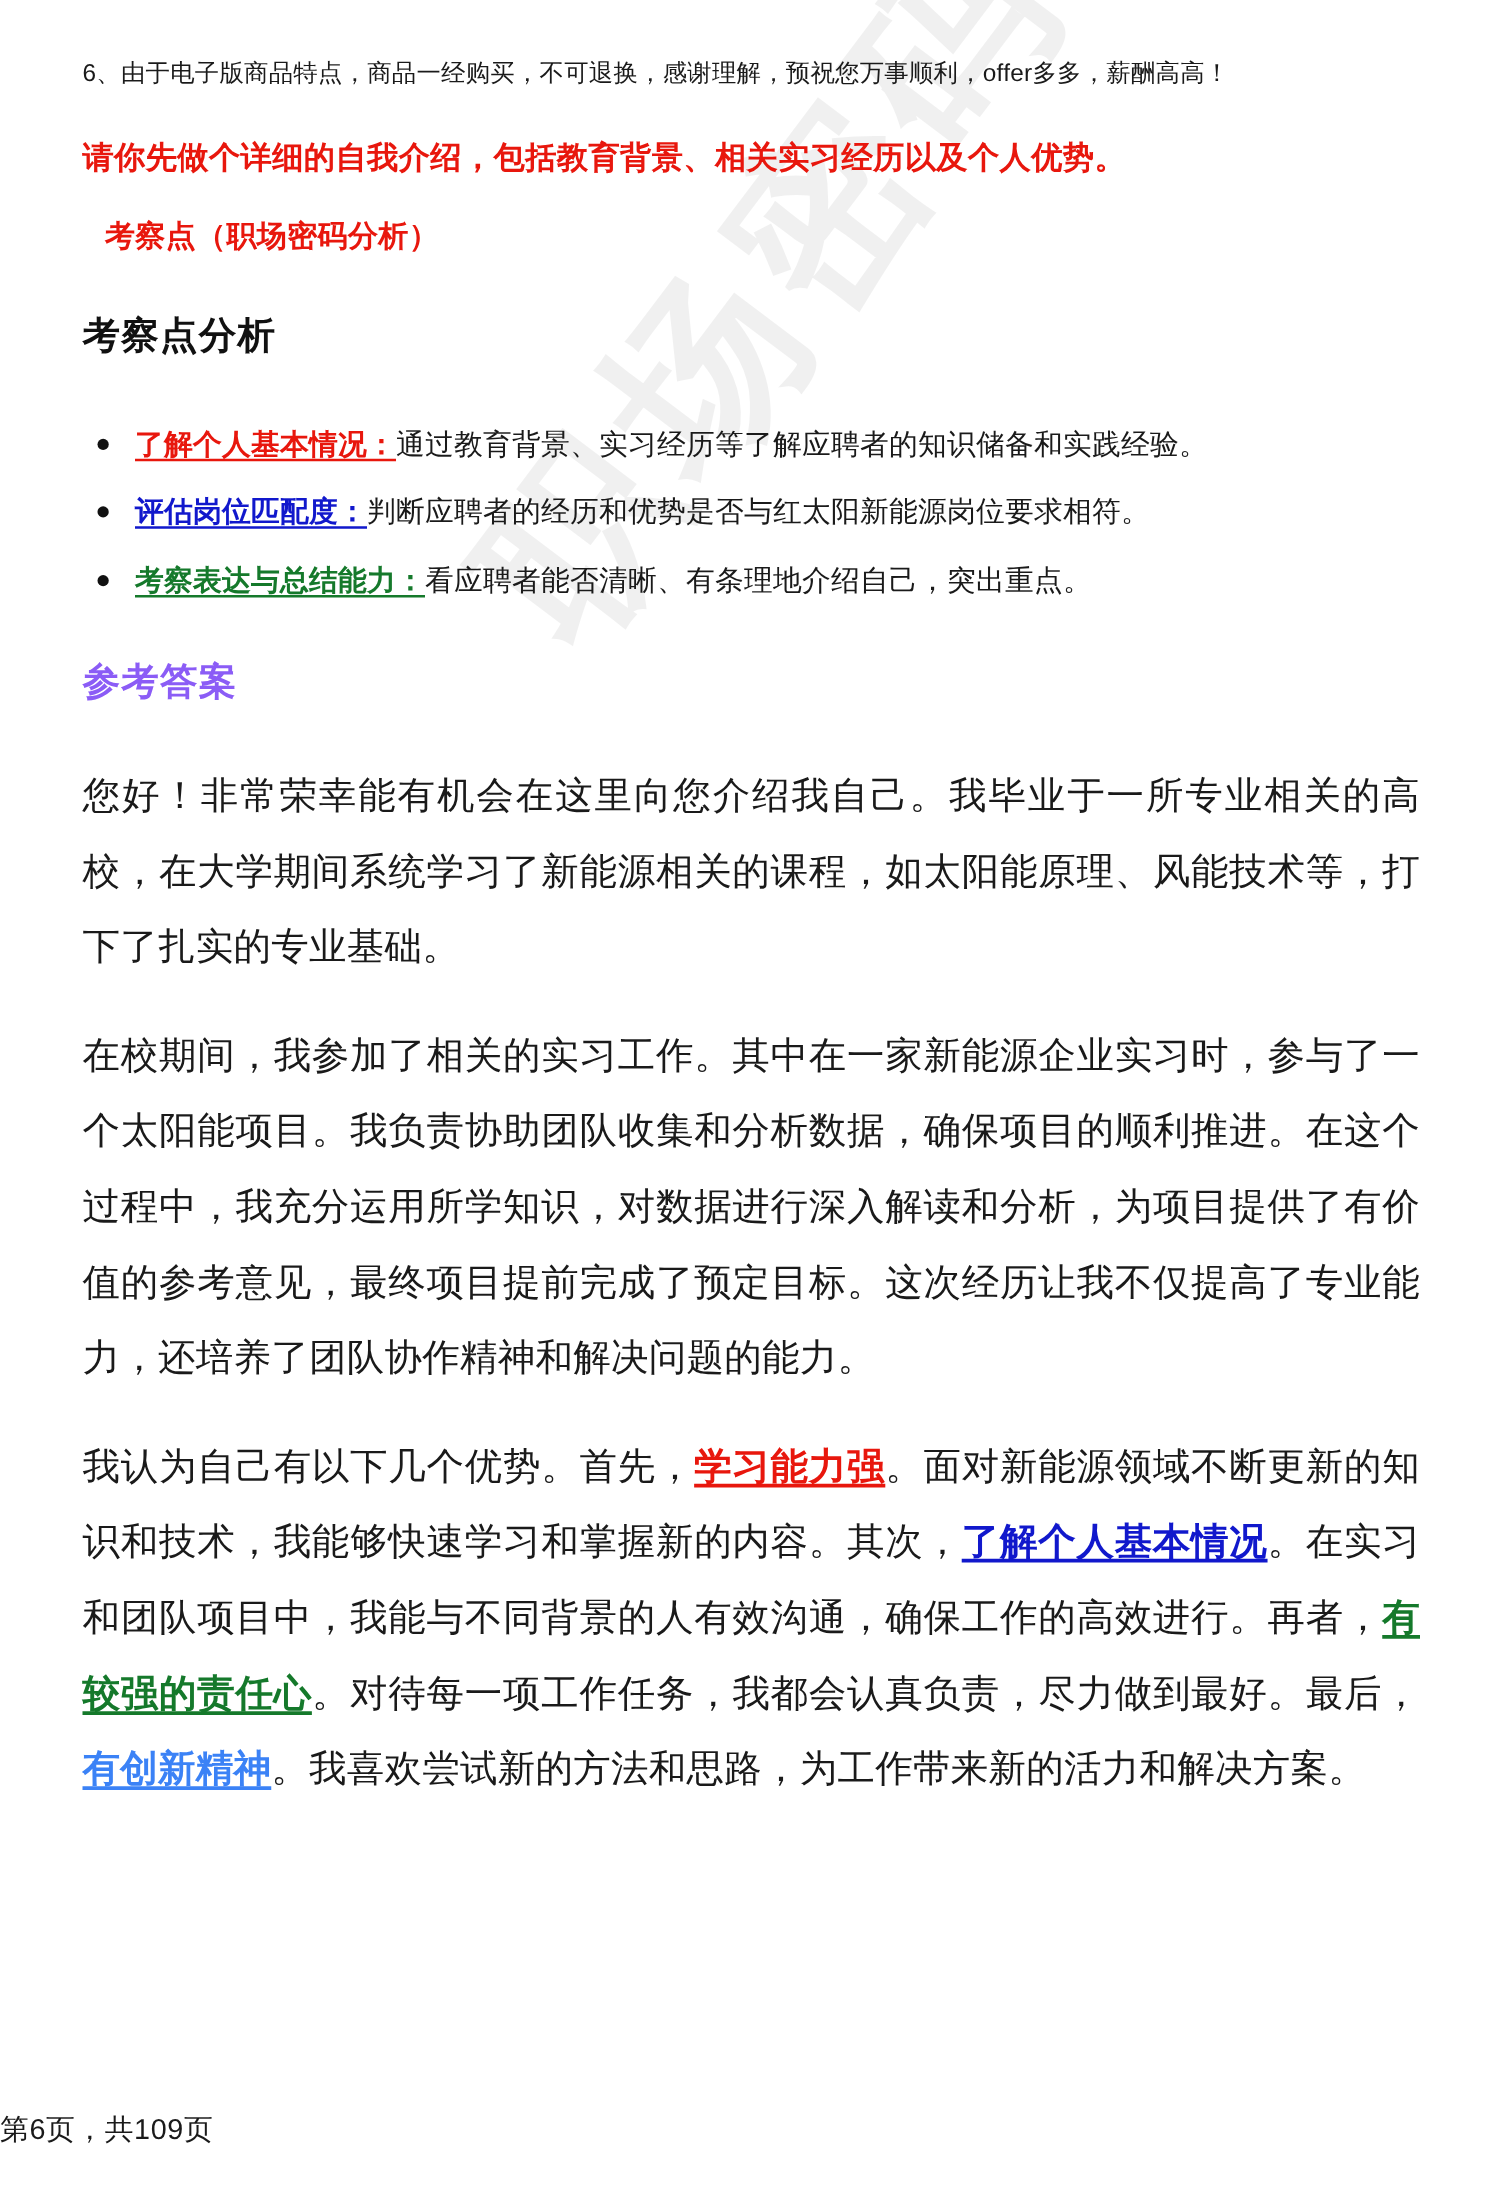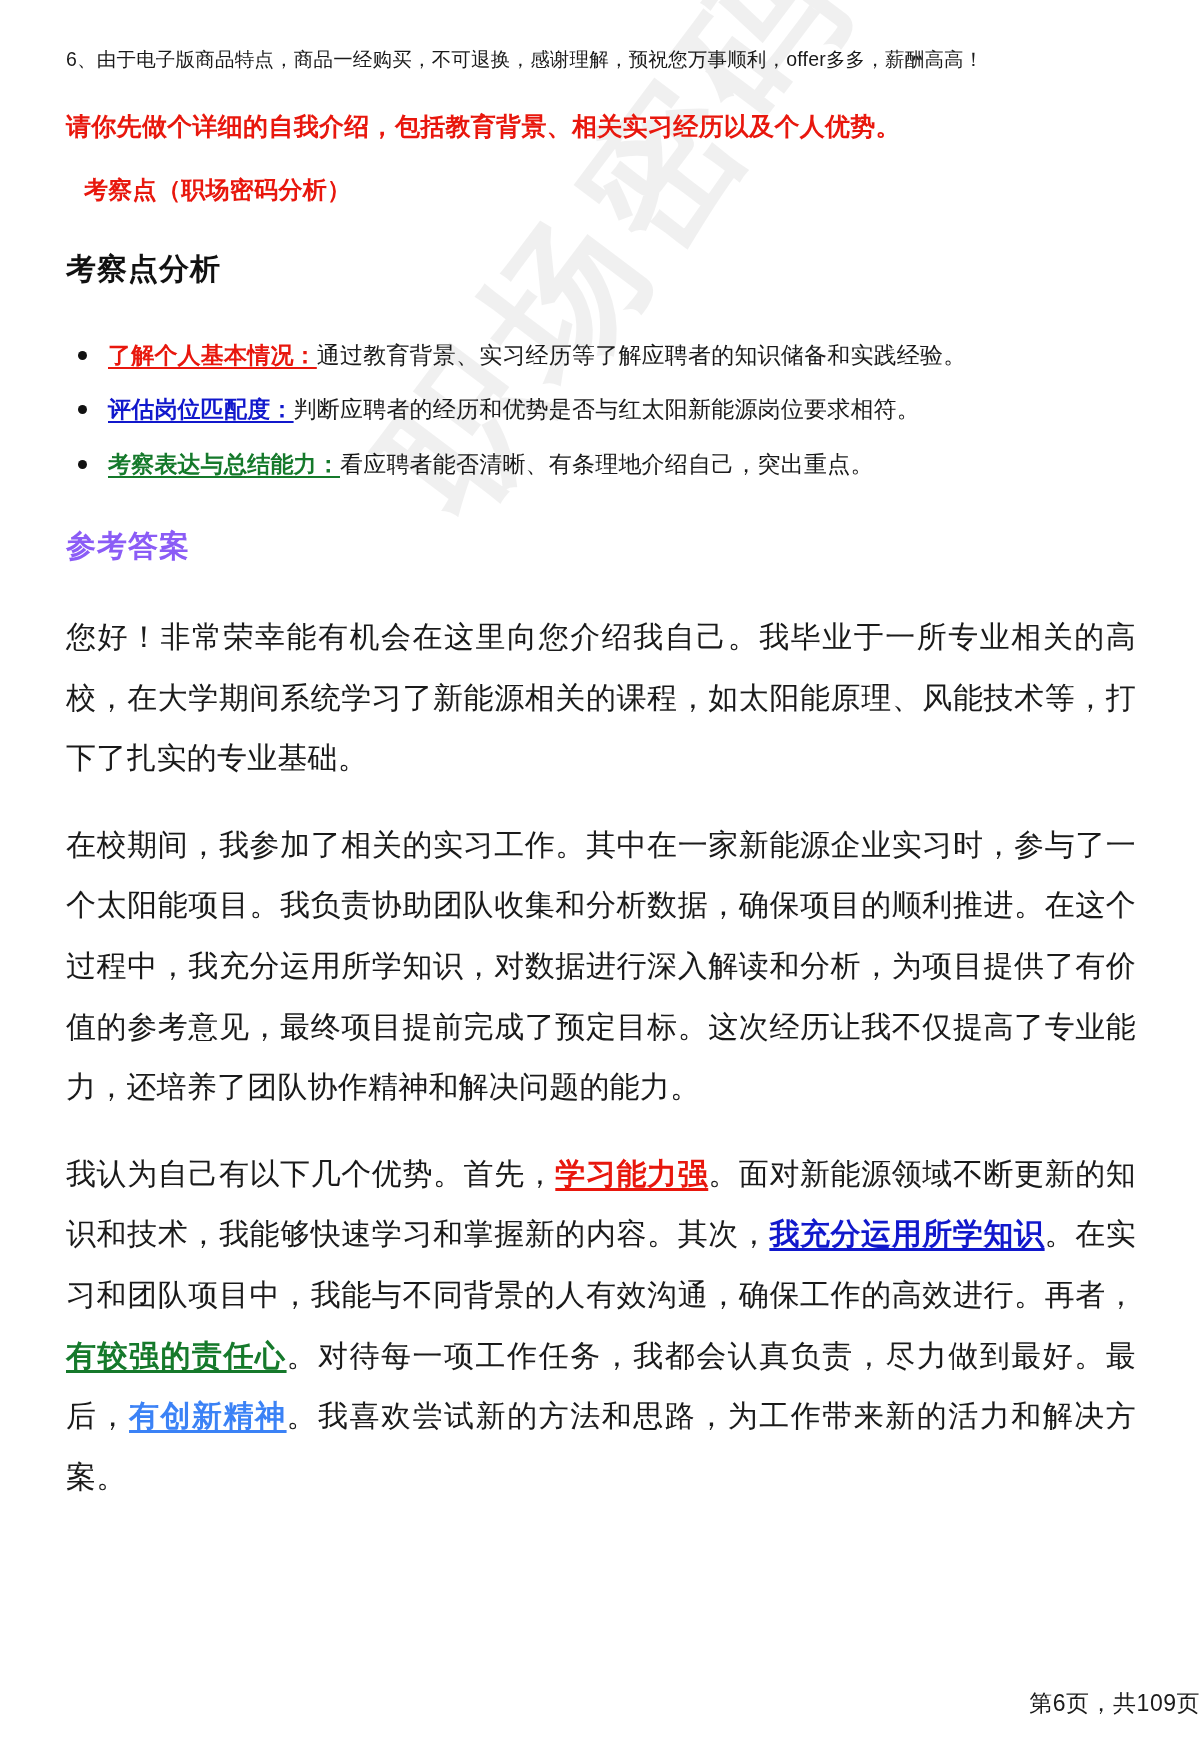--- a/index.html
+++ b/index.html
@@ -133,21 +133,21 @@
   .em-red    { color: #e8170d; }
   .em-blue   { color: #1118cc; }
   .em-green  { color: #15792b; text-decoration: underline; }
   .em-orange { color: #3b82f6; text-decoration: underline; }
 
   .footer {
     position: absolute;
     left: 0;
     right: 0;
     bottom: 36px;
-    text-align: right;
+    text-align: left;
     font-size: 23px;
     color: #1a1a1a;
     letter-spacing: 0.5px;
   }
 </style>
 </head>
 <body>
 
 <div class="watermark">
   <div class="wm-text">职场密码出品</div>
@@ -174,17 +174,17 @@
       <span class="lead lead-green">考察表达与总结能力：</span><span>看应聘者能否清晰、有条理地介绍自己，突出重点。</span>
     </li>
   </ul>
 
   <h2 class="sec2">参考答案</h2>
 
   <p class="body">您好！非常荣幸能有机会在这里向您介绍我自己。我毕业于一所专业相关的高校，在大学期间系统学习了新能源相关的课程，如太阳能原理、风能技术等，打下了扎实的专业基础。</p>
 
   <p class="body">在校期间，我参加了相关的实习工作。其中在一家新能源企业实习时，参与了一个太阳能项目。我负责协助团队收集和分析数据，确保项目的顺利推进。在这个过程中，我充分运用所学知识，对数据进行深入解读和分析，为项目提供了有价值的参考意见，最终项目提前完成了预定目标。这次经历让我不仅提高了专业能力，还培养了团队协作精神和解决问题的能力。</p>
 
-  <p class="body"><span>我认为自己有以下几个优势。首先，</span><span class="em em-red">学习能力强</span><span>。面对新能源领域不断更新的知识和技术，我能够快速学习和掌握新的内容。其次，</span><span class="em em-blue">我充分运用所学知识</span><span>。在实习和团队项目中，我能与不同背景的人有效沟通，确保工作的高效进行。再者，</span><span class="em em-green">有较强的责任心</span><span>。对待每一项工作任务，我都会认真负责，尽力做到最好。最后，</span><span class="em em-orange">有创新精神</span><span>。我喜欢尝试新的方法和思路，为工作带来新的活力和解决方案。</span></p>
+  <p class="body"><span>我认为自己有以下几个优势。首先，</span><span class="em em-red">学习能力强</span><span>。面对新能源领域不断更新的知识和技术，我能够快速学习和掌握新的内容。其次，</span><span class="em em-blue">了解个人基本情况</span><span>。在实习和团队项目中，我能与不同背景的人有效沟通，确保工作的高效进行。再者，</span><span class="em em-green">有较强的责任心</span><span>。对待每一项工作任务，我都会认真负责，尽力做到最好。最后，</span><span class="em em-orange">有创新精神</span><span>。我喜欢尝试新的方法和思路，为工作带来新的活力和解决方案。</span></p>
 
 </div>
 
 <div class="footer">第6页，共109页</div>
 
 </body></html>

